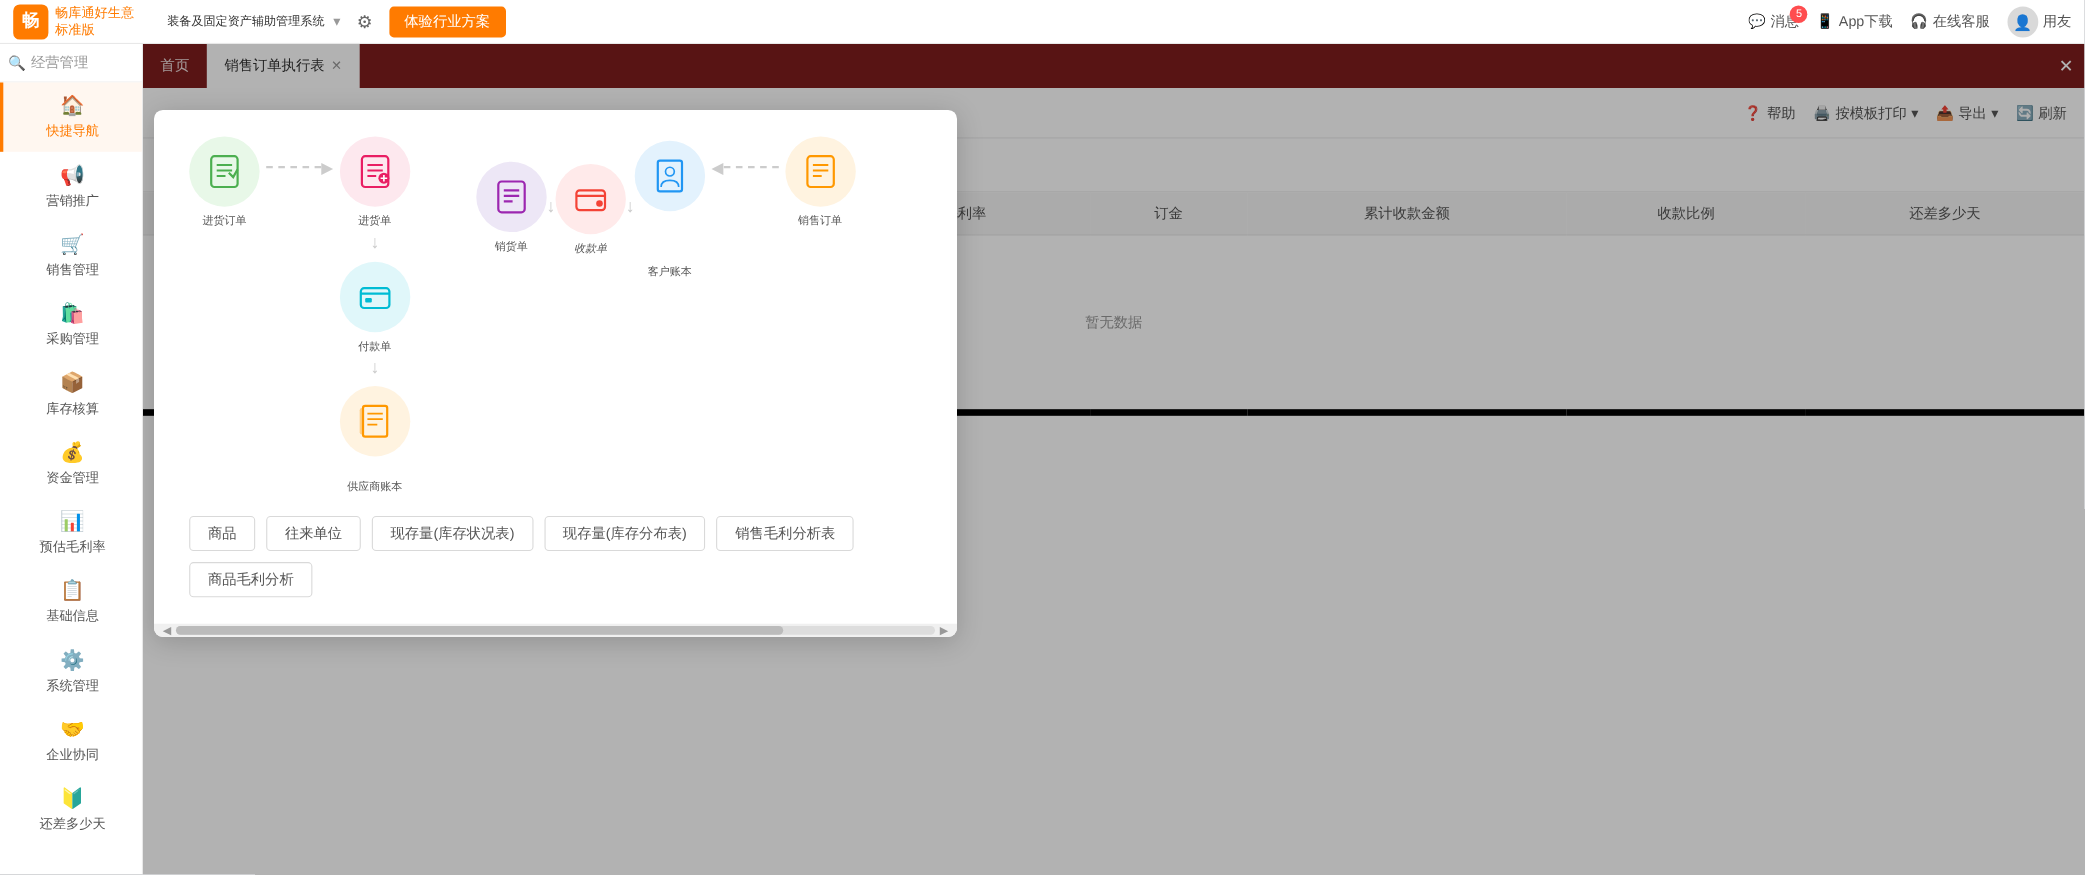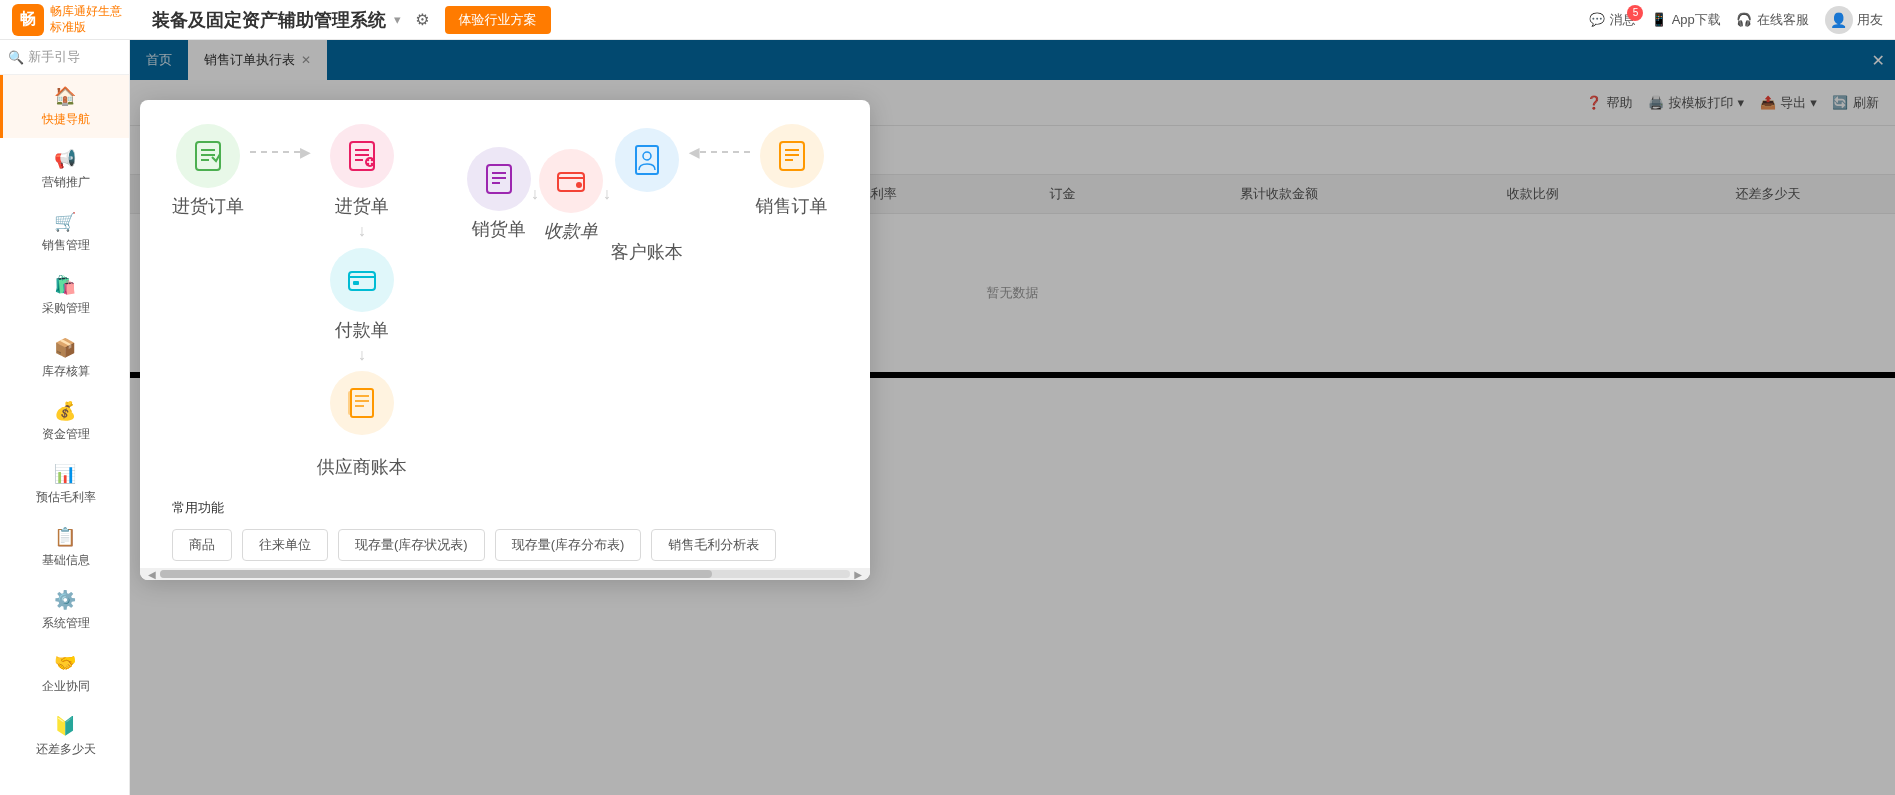--- a/index.html
+++ b/index.html
@@ -10,37 +10,37 @@
     .top-bar { height: 40px; background: #fff; display: flex; align-items: center; padding: 0 12px; border-bottom: 1px solid #e8e8e8; flex-shrink: 0; }
     .main-area { display: flex; flex: 1; overflow: hidden; }
     .sidebar { width: 130px; background: #fff; border-right: 1px solid #e8e8e8; display: flex; flex-direction: column; flex-shrink: 0; }
     .content-area { flex: 1; display: flex; flex-direction: column; overflow: hidden; position: relative; }
 
     
     .top-bar-logo { display: flex; align-items: center; gap: 6px; width: 130px; }
     .logo-icon { width: 32px; height: 32px; background: #ff7b00; border-radius: 6px; display: flex; align-items: center; justify-content: center; color: #fff; font-size: 16px; font-weight: bold; }
     .logo-text { font-size: 12px; color: #ff7b00; line-height: 1.3; }
     .top-bar-system { flex: 1; display: flex; align-items: center; gap: 8px; padding-left: 10px; }
-    .system-name { font-size: 18px; color: #333; font-weight: 700; }
+    .system-name { font-size: 11px; color: #333; font-weight: 400; }
     .system-dropdown { color: #999; cursor: pointer; }
     .settings-icon-btn { width: 28px; height: 28px; display: flex; align-items: center; justify-content: center; cursor: pointer; color: #666; font-size: 16px; }
     .trial-btn { background: #ff7b00; color: #fff; border: none; border-radius: 4px; padding: 5px 14px; cursor: pointer; font-size: 13px; }
     .top-bar-right { display: flex; align-items: center; gap: 16px; margin-left: auto; }
     .top-bar-right-item { display: flex; align-items: center; gap: 4px; color: #555; cursor: pointer; font-size: 13px; position: relative; }
     .badge { background: #ff4d4f; color: #fff; border-radius: 10px; font-size: 10px; padding: 0 4px; min-width: 16px; height: 16px; display: flex; align-items: center; justify-content: center; position: absolute; top: -6px; right: -8px; }
     .user-avatar { width: 28px; height: 28px; border-radius: 50%; background: #d9d9d9; display: flex; align-items: center; justify-content: center; color: #999; font-size: 14px; }
 
     
     .sidebar-search { padding: 8px; border-bottom: 1px solid #f0f0f0; display: flex; align-items: center; gap: 4px; color: #999; cursor: pointer; font-size: 13px; }
     .sidebar-item { display: flex; flex-direction: column; align-items: center; padding: 10px 4px; cursor: pointer; color: #555; font-size: 12px; gap: 4px; border-left: 3px solid transparent; }
     .sidebar-item.active { background: #fff7f0; color: #ff7b00; border-left-color: #ff7b00; }
     .sidebar-item-icon { font-size: 18px; }
 
     
-    .tab-bar { height: 40px; background: #0369a1; display: flex; align-items: center; padding: 0; flex-shrink: 0; }
+    .tab-bar { height: 40px; background: #7f1d1d; display: flex; align-items: center; padding: 0; flex-shrink: 0; }
     .tab-item { height: 40px; display: flex; align-items: center; padding: 0 16px; cursor: pointer; font-size: 13px; color: rgba(255,255,255,0.85); gap: 6px; }
     .tab-item.active { background: #fff; color: #333; }
     .tab-close { font-size: 12px; color: #999; cursor: pointer; }
     .tab-bar-close { margin-left: auto; margin-right: 10px; color: #fff; cursor: pointer; font-size: 16px; }
 
     
     .secondary-toolbar { height: 46px; background: #fff; display: flex; align-items: center; padding: 0 16px; gap: 16px; border-bottom: 1px solid #e8e8e8; flex-shrink: 0; }
     .toolbar-btn { display: flex; align-items: center; gap: 4px; color: #555; cursor: pointer; font-size: 13px; }
 
     
@@ -59,21 +59,21 @@
     th { padding: 10px 12px; text-align: center; border-bottom: 1px solid #e8e8e8; color: #555; font-weight: 500; white-space: nowrap; }
     td { padding: 10px 12px; text-align: center; border-bottom: 6px solid #000000; color: #333; }
     .no-data { text-align: center; padding: 60px; color: #999; }
 
     
     .overlay { position: absolute; top: 0; left: 0; right: 0; bottom: 0; background: rgba(0,0,0,0.3); z-index: 100; display: flex; align-items: flex-start; justify-content: flex-start; padding: 60px 0 0 10px; }
     .popup { background: #fff; border-radius: 8px; width: 730px; max-height: 480px; overflow: hidden; box-shadow: 0 4px 24px rgba(0,0,0,0.18); display: flex; flex-direction: column; }
     .popup-content { padding: 24px 32px; overflow-y: auto; }
     .flow-node { display: flex; flex-direction: column; align-items: center; gap: 6px; }
     .flow-circle { width: 64px; height: 64px; border-radius: 50%; display: flex; align-items: center; justify-content: center; font-size: 28px; }
-    .flow-label { font-size: 18px; color: #555; text-align: center; }
+    .flow-label { font-size: 10px; color: #555; text-align: center; }
 
     
     .common-functions { margin-top: 8px; }
     .common-title { font-size: 13px; color: #333; font-weight: 500; margin-bottom: 12px; }
     .func-buttons { display: flex; flex-wrap: wrap; gap: 10px; }
     .func-btn { border: 1px solid #d9d9d9; border-radius: 4px; padding: 6px 16px; font-size: 13px; color: #555; cursor: pointer; background: #fff; }
 
     
     .popup-scrollbar { height: 12px; background: #f0f0f0; display: flex; align-items: center; padding: 2px 4px; }
     .scrollbar-track { flex: 1; height: 8px; background: #ddd; border-radius: 4px; position: relative; }
@@ -117,21 +117,21 @@
         <span>用友</span>
       </div>
     </div>
   </div>
 
   <div class="main-area">
 
     <div class="sidebar">
       <div class="sidebar-search">
         <span>🔍</span>
-        <span>新手引导</span>
+        <span>经营管理</span>
       </div>
       <div class="sidebar-item active">
         <span class="sidebar-item-icon">🏠</span>
         <span>快捷导航</span>
       </div>
       <div class="sidebar-item">
         <span class="sidebar-item-icon">📢</span>
         <span>营销推广</span>
       </div>
       <div class="sidebar-item">
@@ -364,21 +364,20 @@
                         <line x1="11" y1="17" x2="25" y2="17" stroke="#ff9800" stroke-width="2"></line>
                         <line x1="11" y1="22" x2="19" y2="22" stroke="#ff9800" stroke-width="2"></line>
                       </svg>
                   </div>
                   <span class="flow-label">销售订单</span>
                 </div>
               </div>
             </div>
 
             <div class="common-functions">
-              <div class="common-title">常用功能</div>
               <div class="func-buttons">
                 <button class="func-btn">商品</button>
                 <button class="func-btn">往来单位</button>
                 <button class="func-btn">现存量(库存状况表)</button>
                 <button class="func-btn">现存量(库存分布表)</button>
                 <button class="func-btn">销售毛利分析表</button>
                 <button class="func-btn">商品毛利分析</button>
               </div>
 
             </div>

